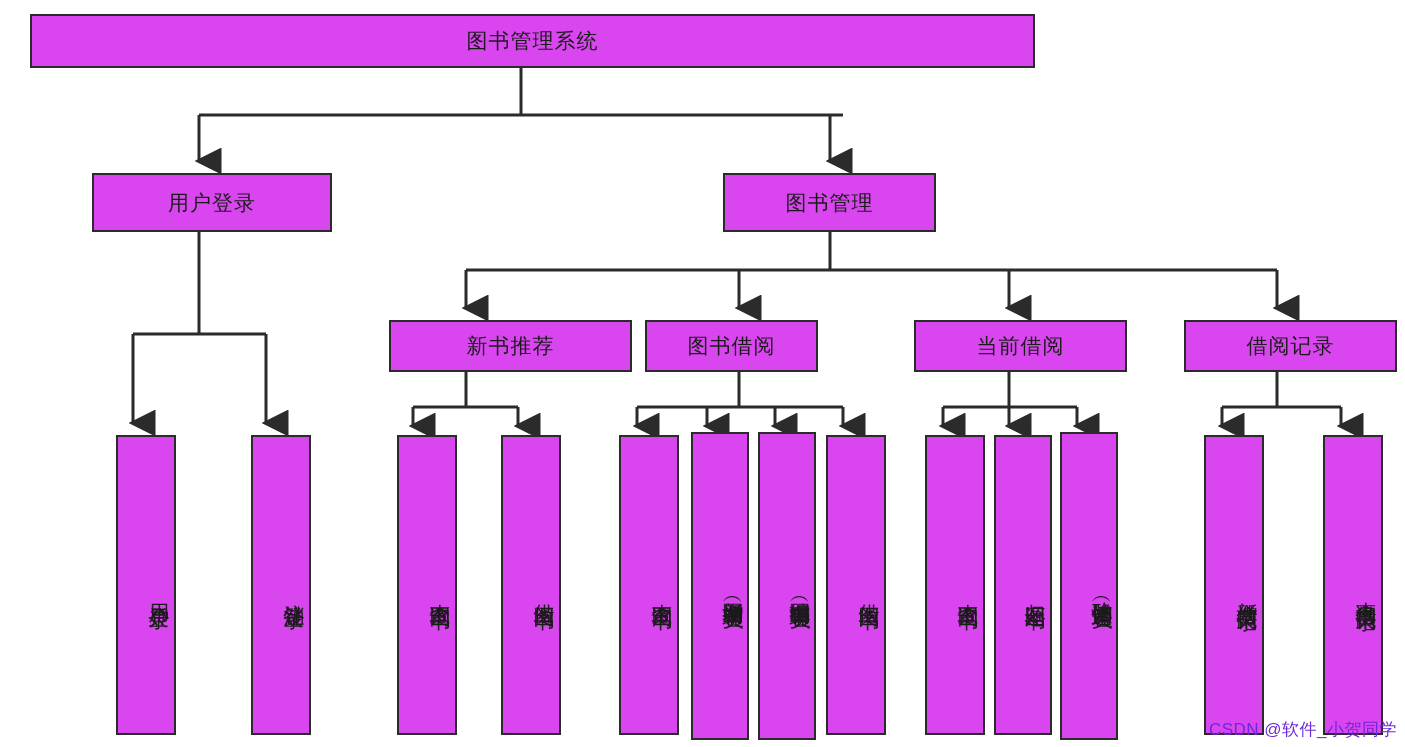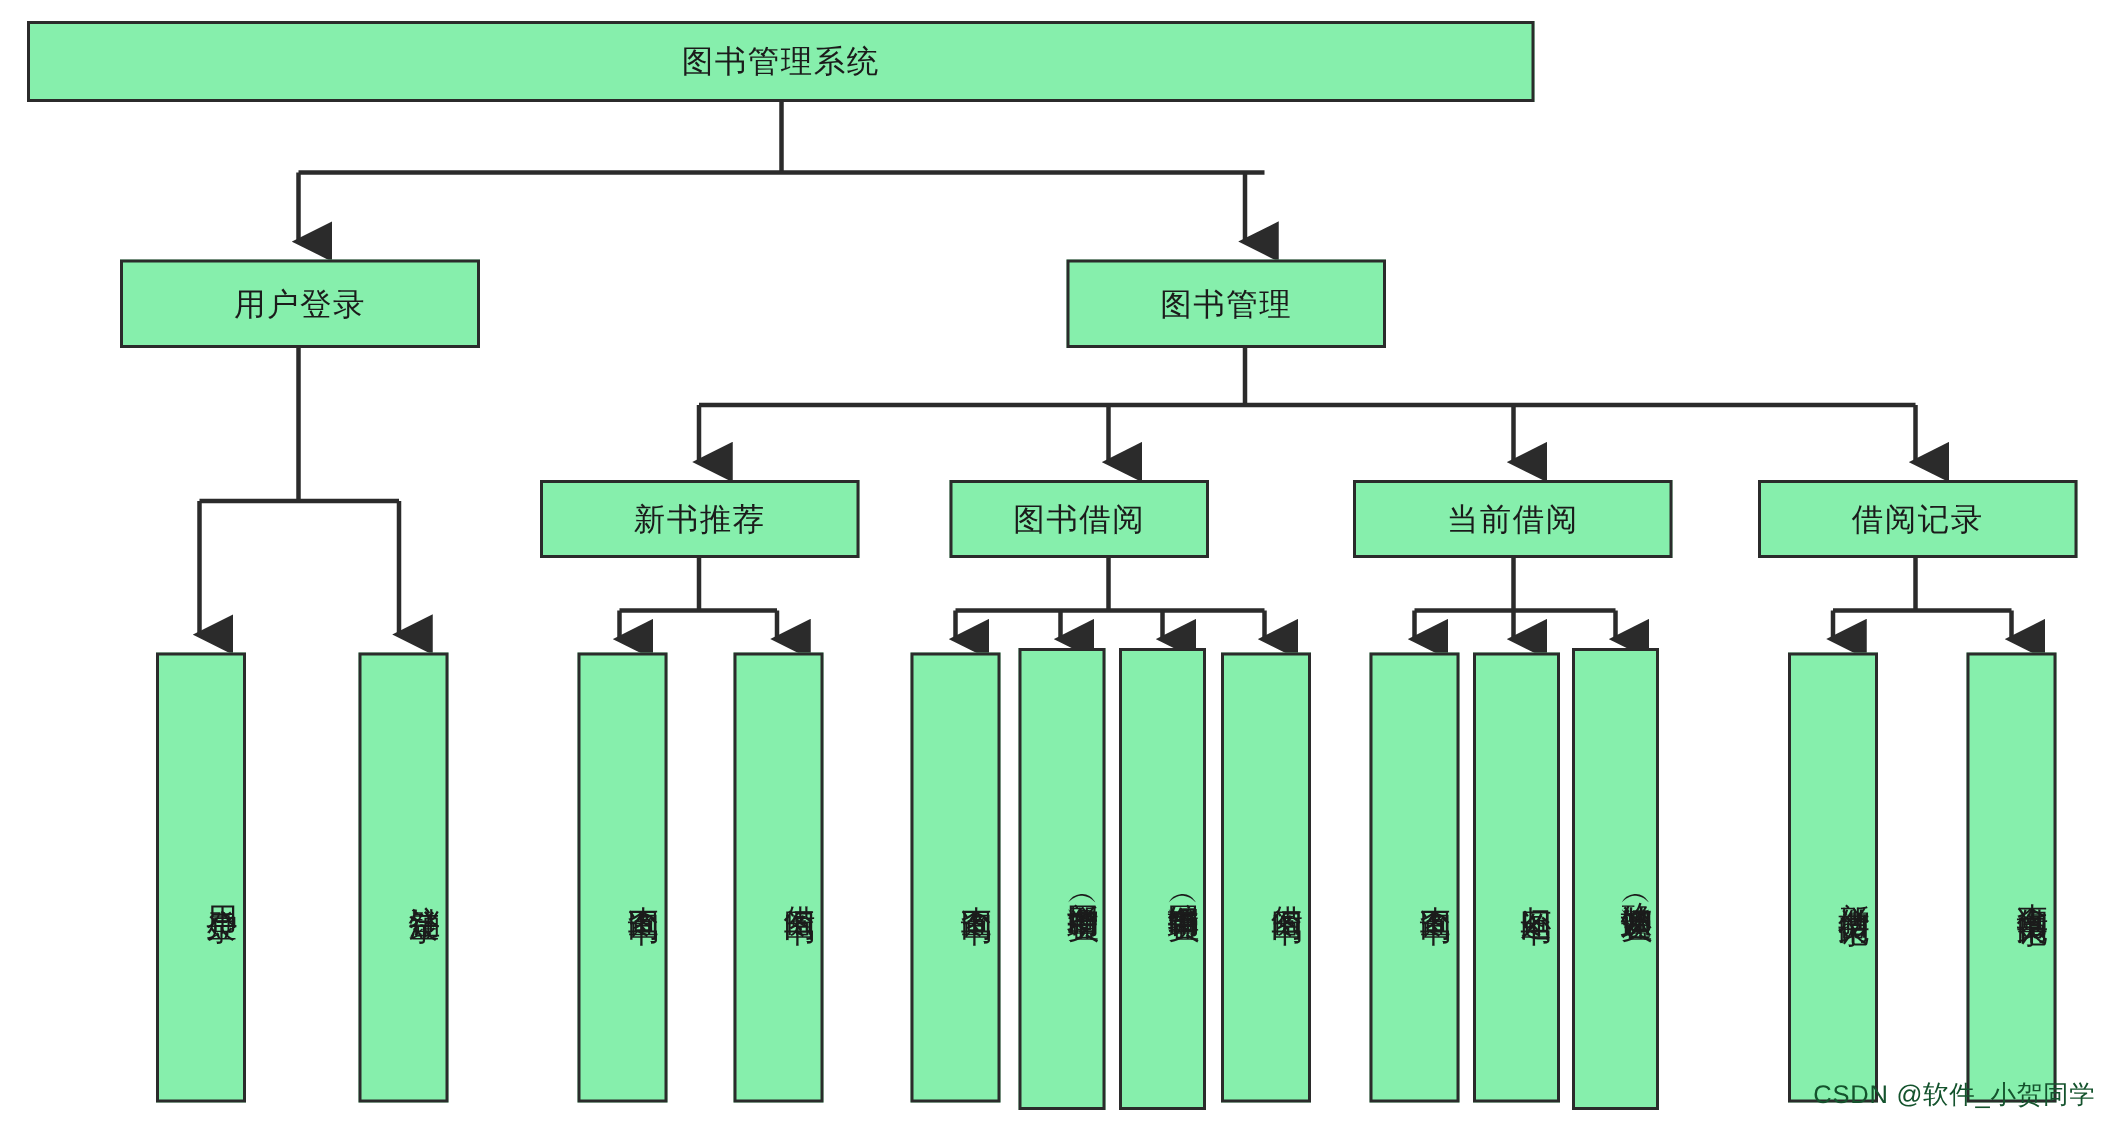--- a/index.html
+++ b/index.html
@@ -21,26 +21,27 @@
     position: absolute;
     left: 0;
     top: 0;
     width: 1405px;
     height: 747px;
     pointer-events: none;
   }
   .node {
     position: absolute;
     box-sizing: border-box;
-    background: #86efac;
+    background: #d946ef;
     border: 2px solid #2b2b2b;
     display: flex;
     align-items: center;
     justify-content: center;
     color: #1b1b1b;
+    margin-left: 12px;
   }
   .node.h {
     font-size: 21px;
     letter-spacing: 1px;
   }
   .node.v {
     writing-mode: vertical-rl;
     text-orientation: upright;
     align-items: flex-start;
     justify-content: center;
@@ -56,21 +57,21 @@
   }
   .node-label {
     display: block;
     white-space: pre;
   }
   #watermark {
     position: absolute;
     right: 8px;
     bottom: 6px;
     font-size: 17px;
-    color: #14532d;
+    color: #6d28d9;
     letter-spacing: 0.5px;
     white-space: nowrap;
   }
 </style>
 </head>
 <body>
 
 <div id="canvas">
 
   <svg id="edges" viewBox="0 0 1405 747" xmlns="http://www.w3.org/2000/svg">
@@ -129,21 +130,21 @@
   </div>
 
   <div class="node h" style="left:80px; top:173px; width:240px; height:59px;">
     <span class="node-label">用户登录</span>
   </div>
 
   <div class="node h" style="left:711px; top:173px; width:213px; height:59px;">
     <span class="node-label">图书管理</span>
   </div>
 
-  <div class="node h" style="left:360px; top:320px; width:213px; height:52px;justify-content:center;">
+  <div class="node h" style="left:377px; top:320px; width:243px; height:52px;justify-content:center;">
     <span class="node-label">新书推荐</span>
   </div>
 
   <div class="node h" style="left:633px; top:320px; width:173px; height:52px;">
     <span class="node-label">图书借阅</span>
   </div>
 
   <div class="node h" style="left:902px; top:320px; width:213px; height:52px;">
     <span class="node-label">当前借阅</span>
   </div>

